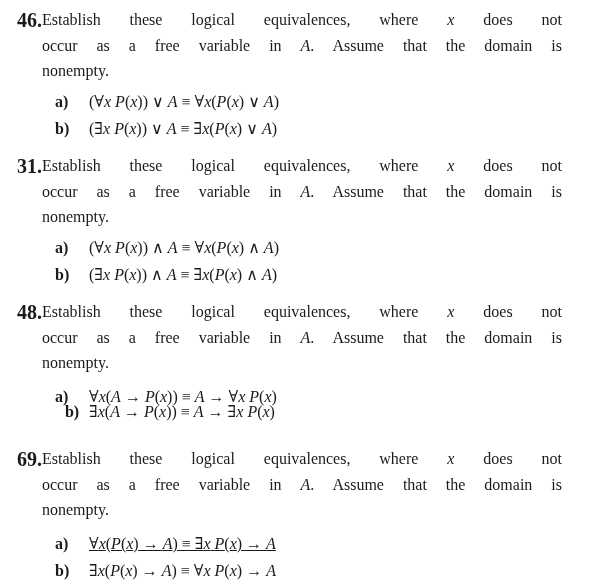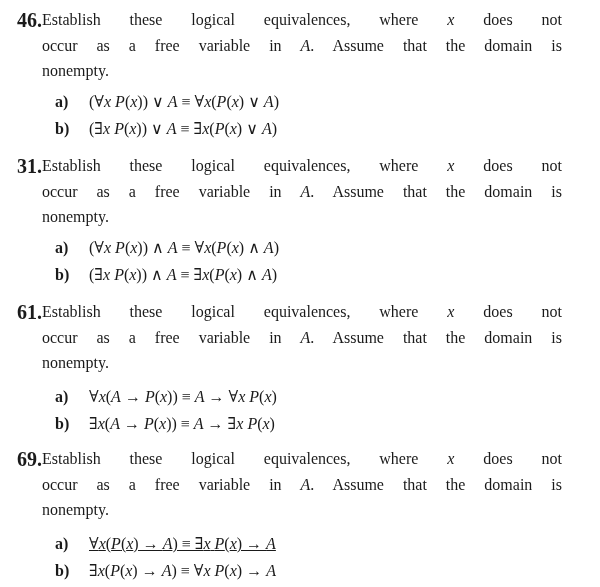--- a/index.html
+++ b/index.html
@@ -98,30 +98,30 @@
     </div>
     <div class="sub" style="top:82px;">
       <span class="label">a)</span><span class="math">(∀<i>x</i> <i>P</i>(<i>x</i>))&nbsp;∧&nbsp;<i>A</i>&nbsp;≡&nbsp;∀<i>x</i>(<i>P</i>(<i>x</i>)&nbsp;∧&nbsp;<i>A</i>)</span>
     </div>
     <div class="sub" style="top:109px;">
       <span class="label">b)</span><span class="math">(∃<i>x</i> <i>P</i>(<i>x</i>))&nbsp;∧&nbsp;<i>A</i>&nbsp;≡&nbsp;∃<i>x</i>(<i>P</i>(<i>x</i>)&nbsp;∧&nbsp;<i>A</i>)</span>
     </div>
   </div>
 
   <div class="problem" style="top:299px;">
-    <span class="num">61.</span>
+    <span class="num">48.</span>
     <div class="desc">
       <span class="line l1"><span>Establish these logical equivalences, where </span><span class="it">x</span><span> does not</span></span>
       <span class="line"><span>occur as a free variable in </span><span class="it">A</span><span>. Assume that the domain is</span></span>
       <span class="line last"><span>nonempty.</span></span>
     </div>
     <div class="sub" style="top:85px;">
       <span class="label">a)</span><span class="math">∀<i>x</i>(<i>A</i>&nbsp;→&nbsp;<i>P</i>(<i>x</i>))&nbsp;≡&nbsp;<i>A</i>&nbsp;→&nbsp;∀<i>x</i> <i>P</i>(<i>x</i>)</span>
     </div>
-    <div class="sub" style="top:112px;">
+    <div class="sub" style="top:100px;text-align:center;">
       <span class="label">b)</span><span class="math">∃<i>x</i>(<i>A</i>&nbsp;→&nbsp;<i>P</i>(<i>x</i>))&nbsp;≡&nbsp;<i>A</i>&nbsp;→&nbsp;∃<i>x</i> <i>P</i>(<i>x</i>)</span>
     </div>
   </div>
 
   <div class="problem" style="top:446px;">
     <span class="num">69.</span>
     <div class="desc">
       <span class="line l1"><span>Establish these logical equivalences, where </span><span class="it">x</span><span> does not</span></span>
       <span class="line"><span>occur as a free variable in </span><span class="it">A</span><span>. Assume that the domain is</span></span>
       <span class="line last"><span>nonempty.</span></span>

